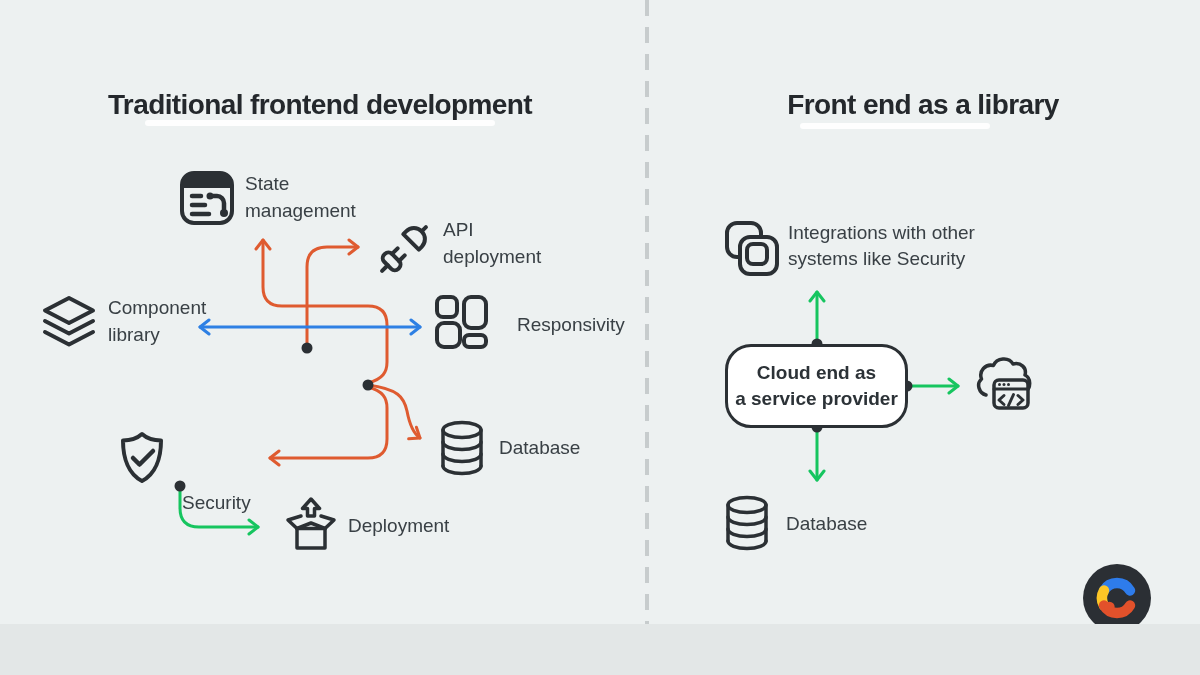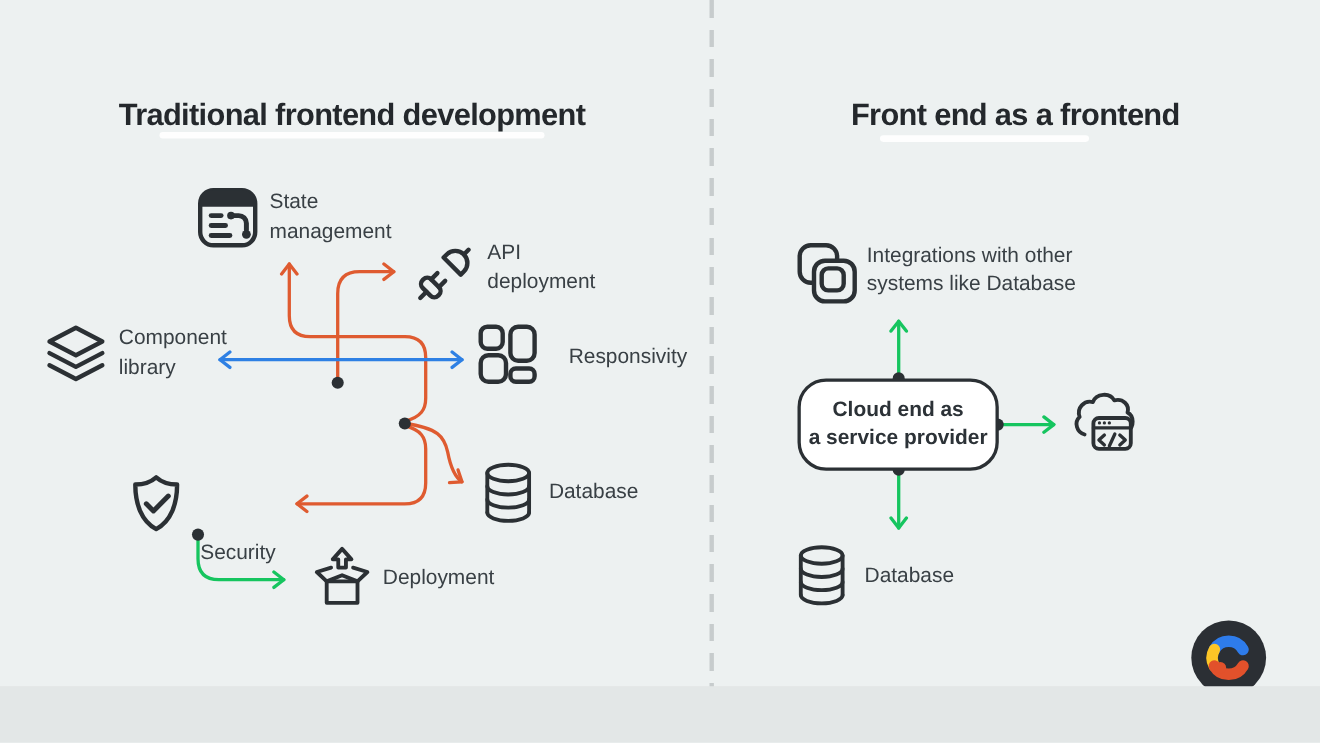--- a/index.html
+++ b/index.html
@@ -40,21 +40,21 @@
 </head>
 <body>
 
 <div class="canvas">
 
   <div class="abs divider"></div>
 
   <div class="abs title" style="left:0;top:90px;width:640px;">Traditional frontend development</div>
   <div class="abs underline" style="left:145px;top:120px;width:350px;"></div>
 
-  <div class="abs title" style="left:653px;top:90px;width:540px;">Front end as a frontend</div>
+  <div class="abs title" style="left:653px;top:90px;width:540px;">Front end as a library</div>
   <div class="abs underline" style="left:800px;top:123px;width:190px;"></div>
 
   <svg class="abs" style="left:0;top:0;" width="1200" height="675" viewBox="0 0 1200 675">
     <defs>
       <marker id="mO" markerWidth="22" markerHeight="22" refX="0" refY="0" orient="auto-start-reverse" markerUnits="userSpaceOnUse" viewBox="-11 -11 22 22">
         <path d="M-9 -7 L0 0 L-9 7" class="stroke-orange" stroke-width="3"></path>
       </marker>
       <marker id="mB" markerWidth="22" markerHeight="22" refX="0" refY="0" orient="auto-start-reverse" markerUnits="userSpaceOnUse" viewBox="-11 -11 22 22">
         <path d="M-9 -7 L0 0 L-9 7" class="stroke-blue" stroke-width="3"></path>
       </marker>
@@ -158,21 +158,21 @@
   </svg>
   <div class="abs label" style="left:348px;top:512px;">Deployment</div>
 
   <svg class="abs" style="left:724px;top:220px;" width="56" height="57" viewBox="0 0 56 57">
     <rect class="ink" stroke-width="4" x="3" y="3" width="34" height="34" rx="10"></rect>
     <rect class="ink fill-bg" stroke-width="4" x="16" y="17" width="37" height="37" rx="10"></rect>
     <rect class="ink fill-bg" stroke-width="4" x="23" y="24" width="20" height="20" rx="6"></rect>
   </svg>
   <div class="abs label" style="left:788px;top:220px;line-height:26px;">
     <div>Integrations with other</div>
-    <div>systems like Database</div>
+    <div>systems like Security</div>
   </div>
 
   <div class="abs node-box" id="faas-box">
     <div>Cloud end as</div>
     <div>a service provider</div>
   </div>
 
   <svg class="abs" style="left:974px;top:354px;" width="60" height="58" viewBox="0 0 60 58">
     <path class="ink" stroke-width="3.5" d="M12 41 C5 39 2 30 7.5 25 C4.5 17 11.5 9.5 19.5 11.5 C22.5 3.5 35 2.5 39 10 C47 8 53 14 51 21 C57 24 57.5 34 51 38"></path>
     <rect class="ink fill-bg" stroke-width="3.5" x="20" y="26" width="34" height="28" rx="5"></rect>

